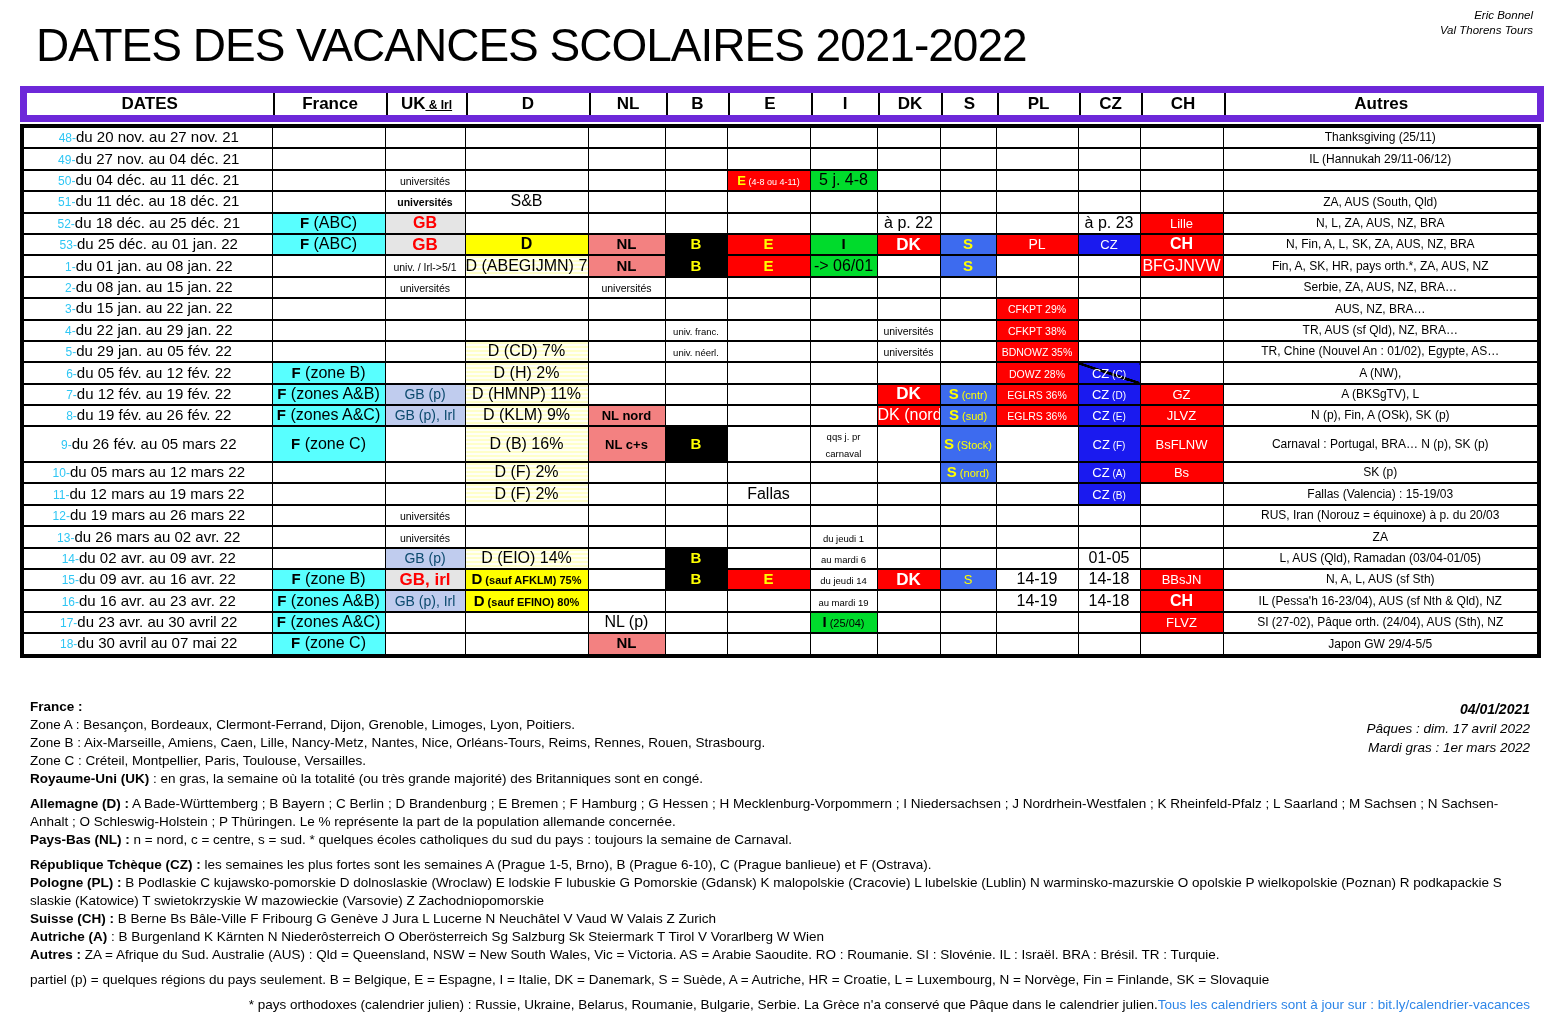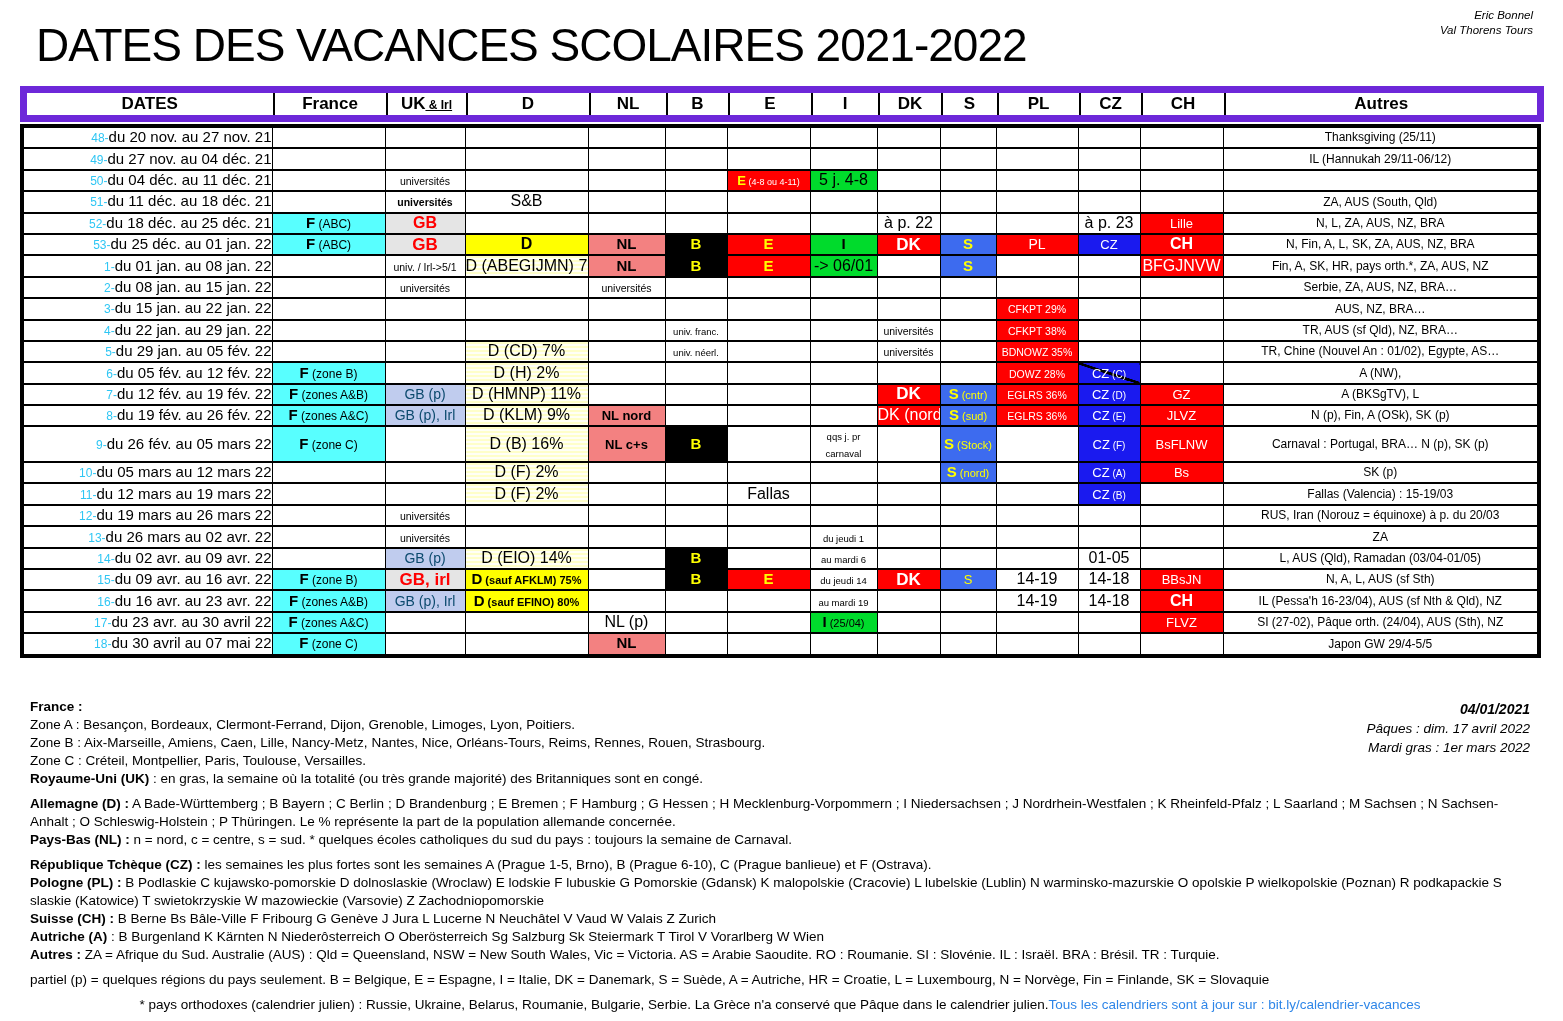--- a/index.html
+++ b/index.html
@@ -5,21 +5,21 @@
   html,body{margin:0;padding:0;background:#fff;}
   body{width:1563px;height:1021px;position:relative;font-family:"Liberation Sans",sans-serif;color:#000;overflow:hidden;}
   .title{position:absolute;left:36px;top:18px;font-size:46px;font-weight:normal;letter-spacing:-1px;white-space:nowrap;}
   .credit{position:absolute;right:30px;top:8px;text-align:right;font-style:italic;font-size:11.5px;line-height:15px;}
   table{border-collapse:collapse;table-layout:fixed;}
   .hdr{position:absolute;left:20px;top:86px;width:1517px;border:7px solid #6d28d9;}
   .hdr th{border:2px solid #000;height:22px;font-size:17px;font-weight:bold;padding:0;white-space:nowrap;overflow:hidden;}
   .hdr th .hsub{font-size:12px;text-decoration:underline;}
   .grid{position:absolute;left:20px;top:124px;width:1517px;border:4px solid #000;}
   .grid td{border-left:1px solid #000;border-right:1px solid #000;border-top:2px solid #000;border-bottom:2px solid #000;height:19.4px;padding:0;text-align:center;vertical-align:middle;white-space:nowrap;overflow:hidden;line-height:1.05;}
-  .grid td.datecell{text-align:right;padding-left:2px;margin-left:15px;}
+  .grid td.datecell{text-align:center;padding-left:2px;margin-left:15px;}
   .wk{color:#2EC6F4;font-size:12px;}
   .dt{font-size:15px;}
   .autres{font-size:12px;}
   td.wrapok{white-space:normal;}
   
   .k-cyan{background:#58FFFF;}
   .k-ukblue{background:#e5e5e5;color:#FF0000;}
   .k-lav{background:#C0CCEE;color:#0c4a6e;}
   .k-yel{background:#FFFF00;}
   .k-str{background:repeating-linear-gradient(180deg,#FFFFC9 0px,#FFFFC9 2px,#FFFFF6 2px,#FFFFF6 4px);}
@@ -27,27 +27,27 @@
   .k-blk{background:#000000;color:#FFFF00;}
   .k-red{background:#FF0000;color:#FFFFFF;}
   .k-redy{background:#FF0000;color:#FFFF00;}
   .k-grn{background:#00DB2C;color:#000;}
   .k-sbl{background:#3D6BEF;color:#FFFF00;}
   .k-czb{background:#1A1AEF;color:#FFFFFF;}
   .k-diag{background-image:linear-gradient(to top right,transparent 46%,#000 46%,#000 53%,transparent 53%);}
   
   .m9{font-size:9.5px;}.m10{font-size:10.5px;}.m11{font-size:16px;}.m12{font-size:16px;}
   .m13{font-size:13px;}.m14{font-size:14px;}.m15{font-size:15px;}.m16{font-size:16px;}.m17{font-size:17px;}
-  .s9{font-size:9px;}.s10{font-size:10px;}.s11{font-size:11px;}.s12{font-size:12px;text-align:right;}
+  .s9{font-size:9px;}.s10{font-size:10px;}.s11{font-size:11px;}.s12{font-size:16px;text-align:right;}
   .b{font-weight:bold;}.yel{color:#FFFF00;}.wht{color:#FFFFFF;}
   
   .notes{position:absolute;left:30px;top:698px;width:1500px;font-size:13.5px;line-height:18px;}
   .note-line .lead{font-weight:bold;}
   .gap{margin-top:7px;}
-  .note-final{display:flex;justify-content:center;align-items:flex-end;}
+  .note-final{display:flex;justify-content:flex-end;align-items:flex-end;}
   .link{color:#2E86E8;font-size:13.5px;}
   .side{position:absolute;right:33px;top:700px;text-align:right;font-style:italic;font-size:13.5px;line-height:19px;}
   .side .upd{font-weight:bold;font-size:14px;}
 </style>
 </head>
 <body>
 
 <div class="title">DATES DES VACANCES SCOLAIRES 2021-2022</div>
 
 <div class="credit">

